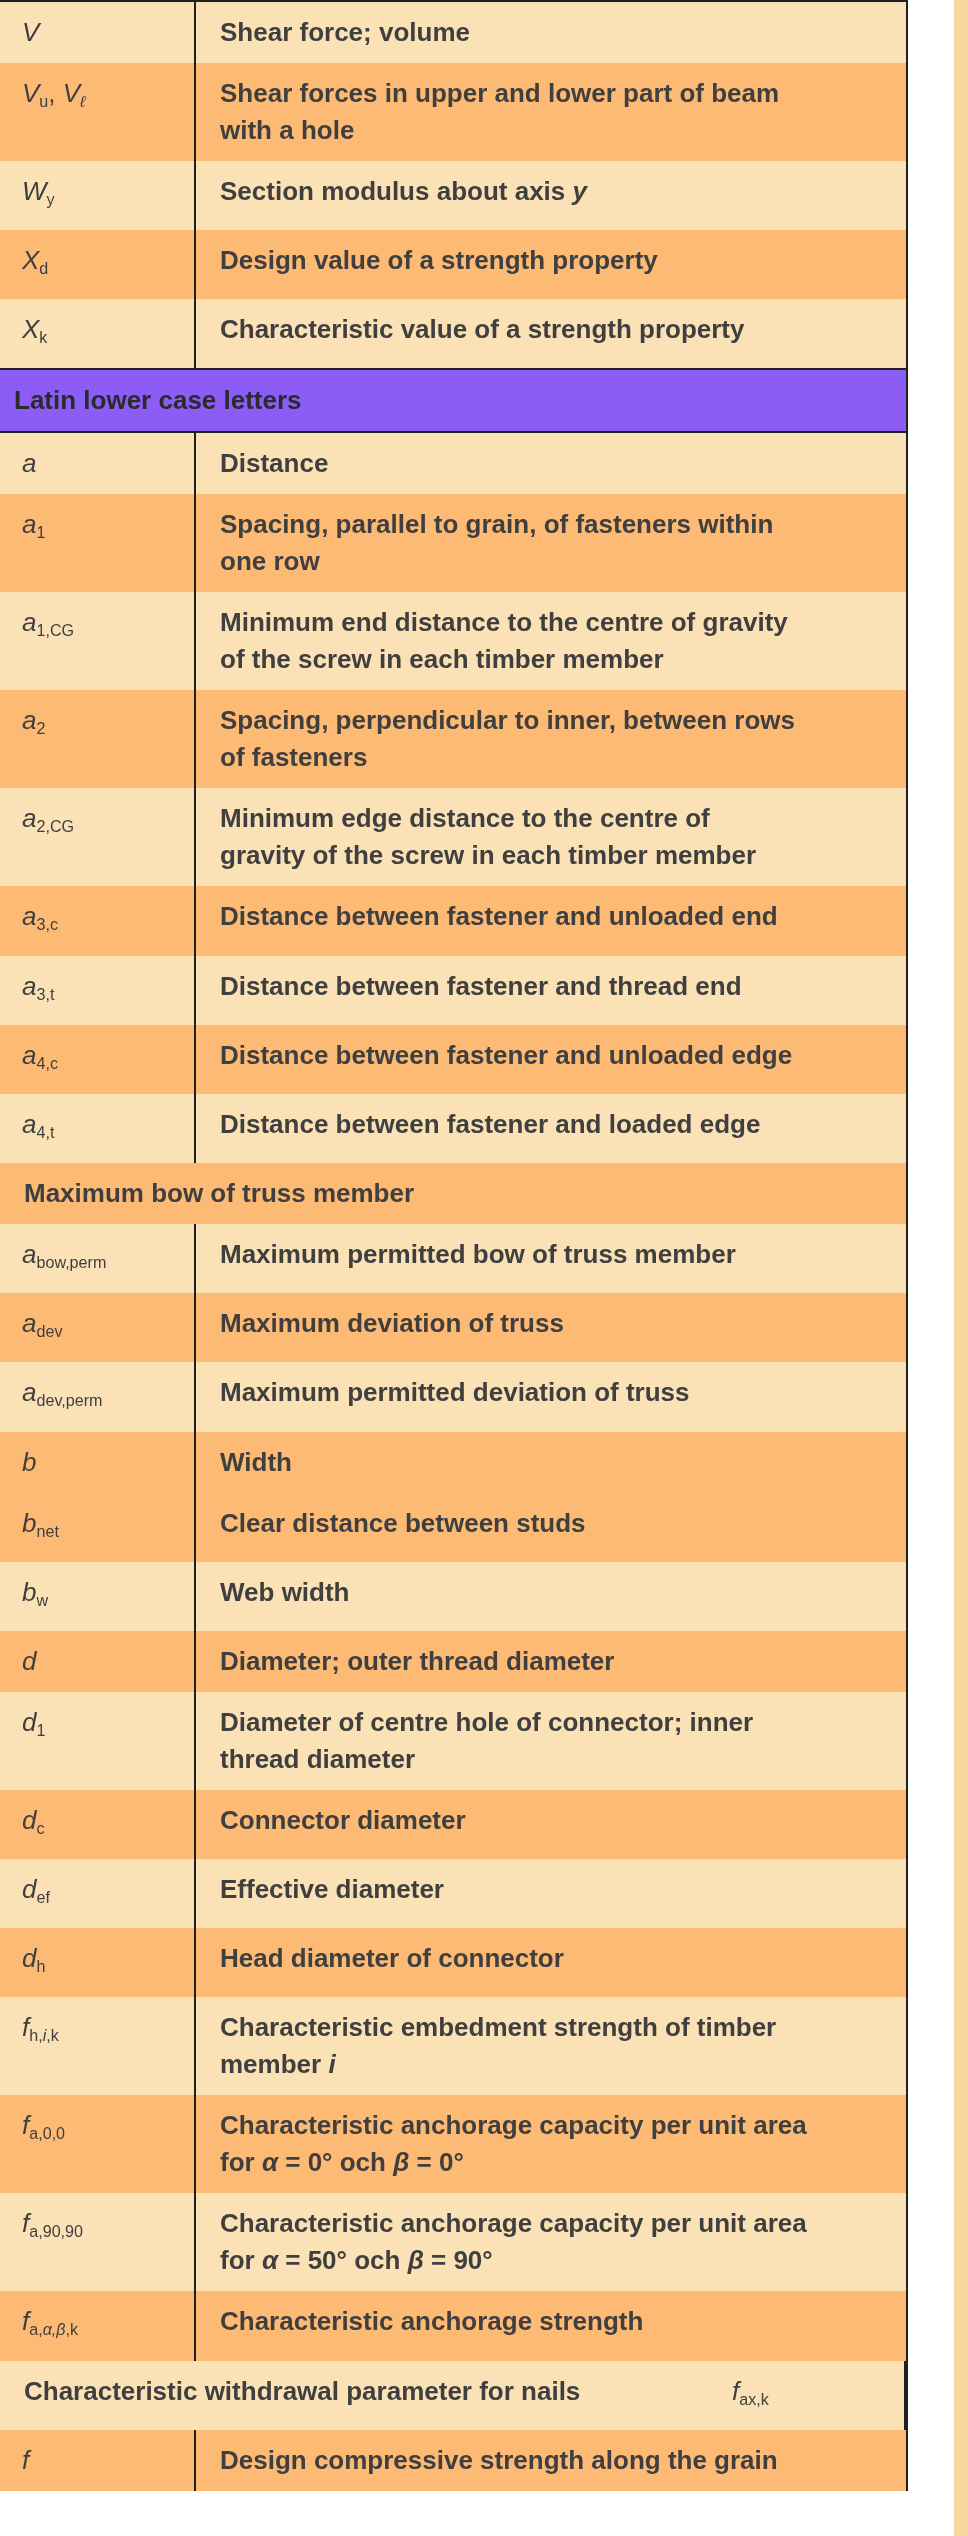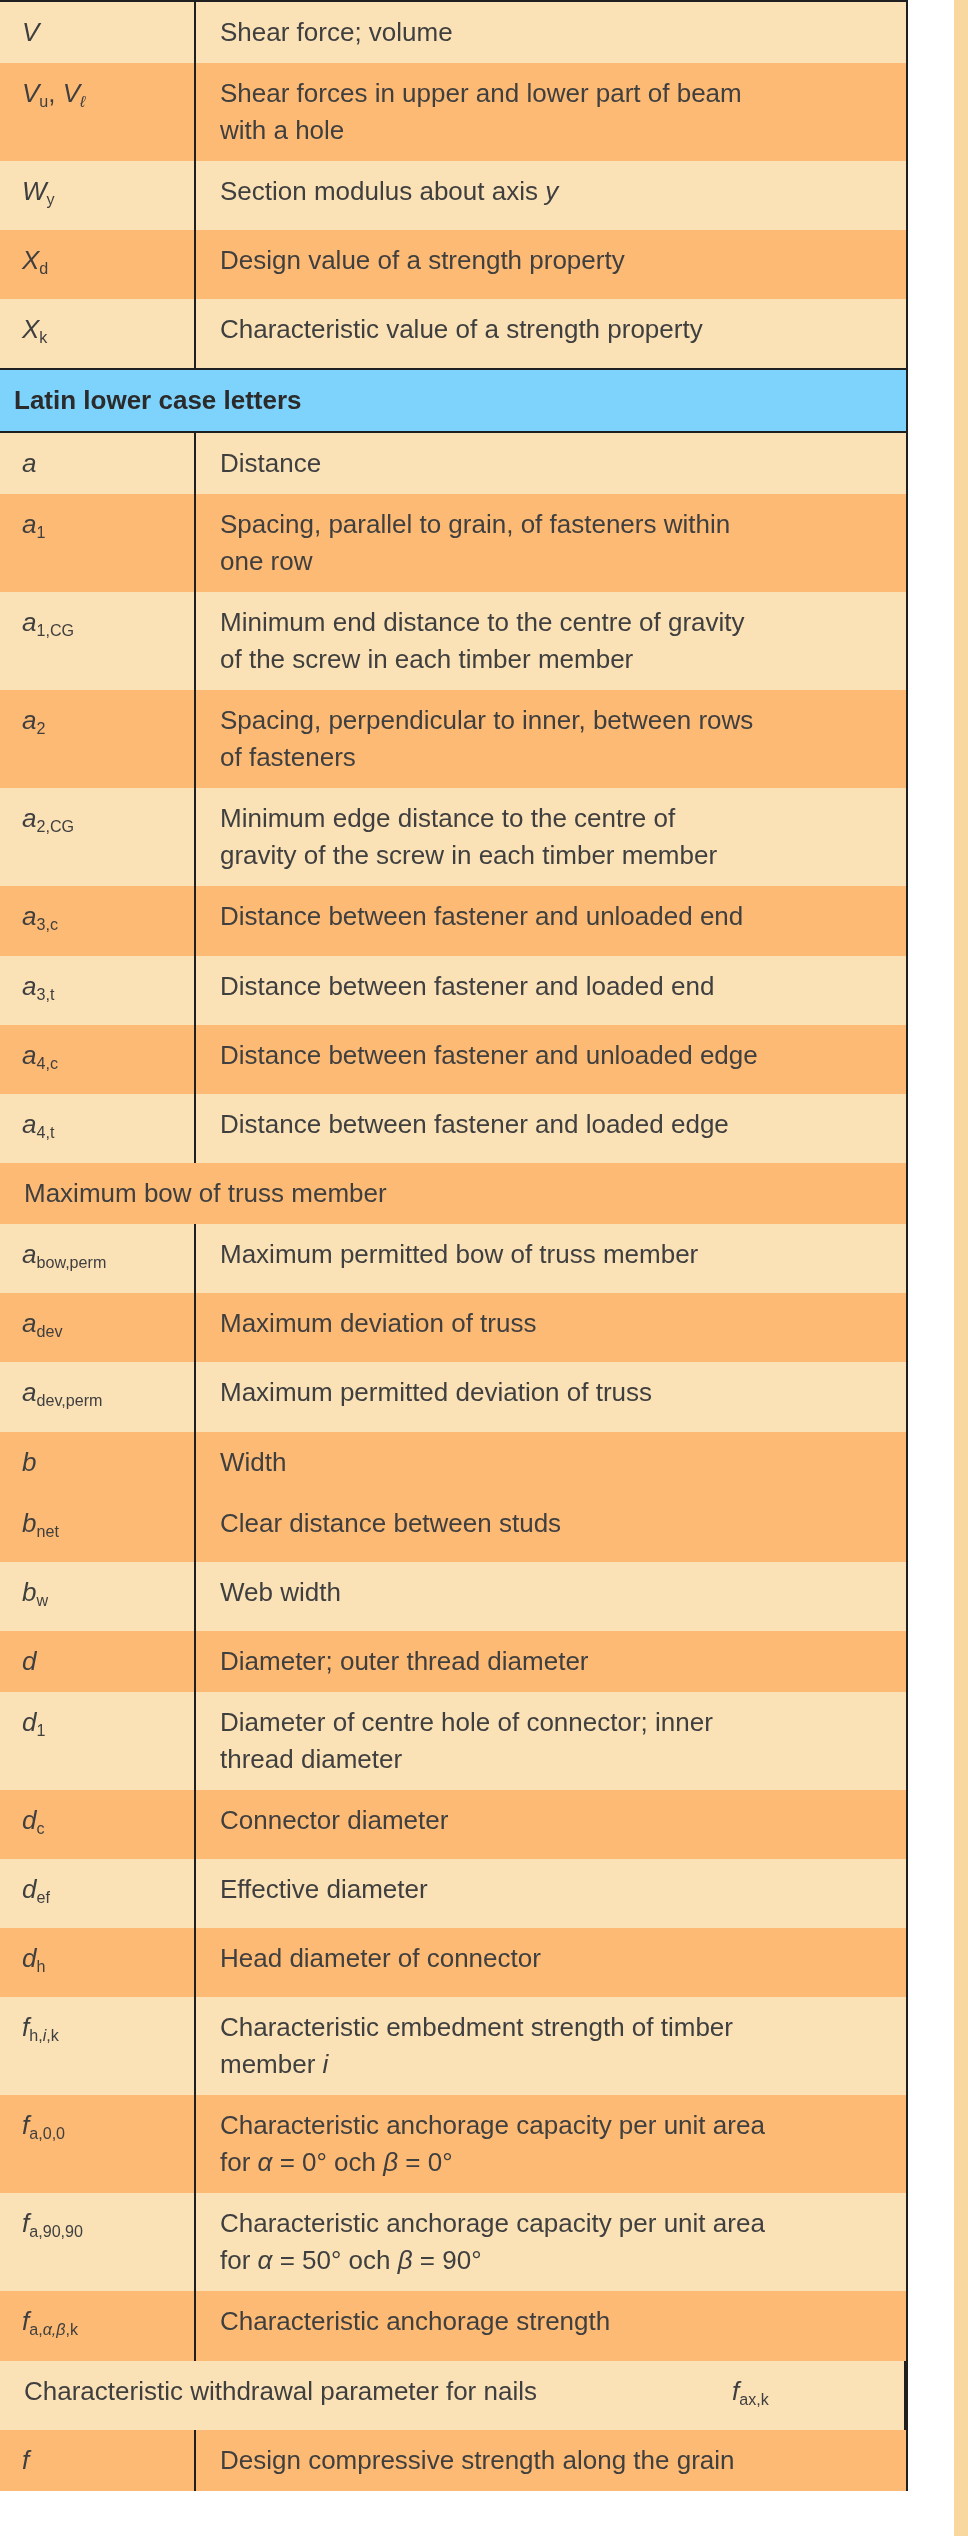--- a/index.html
+++ b/index.html
@@ -45,24 +45,25 @@
     padding-left: 22px;
     padding-right: 8px;
     border-right: 2px solid var(--border);
     align-self: stretch;
   }
   .desc {
     flex: 1;
     padding-left: 24px;
     padding-right: 30px;
     white-space: pre-wrap;
+    font-weight: bold;
   }
   .header-row {
     display: block;
-    background: #7dd3fc;
+    background: #8b5cf6;
     border-top: 2px solid var(--border);
     border-bottom: 2px solid var(--border);
     padding: 12px 0 12px 14px;
     font-size: 26px;
     line-height: 37px;
     font-weight: 700;
     color: #2b2b2b;
   }
   .it { font-style: italic; }
   .sb { font-size: 0.62em; vertical-align: -0.32em; }
@@ -124,21 +125,21 @@
       <div class="cell sym"><span class="it ">a</span><span class="sb">2,CG</span></div>
       <div class="cell desc"><span>Minimum edge distance to the centre of
 gravity of the screw in each timber member</span></div>
     </div>
     <div class="row">
       <div class="cell sym"><span class="it ">a</span><span class="sb">3,c</span></div>
       <div class="cell desc"><span>Distance between fastener and unloaded end</span></div>
     </div>
     <div class="row tan">
       <div class="cell sym"><span class="it ">a</span><span class="sb">3,t</span></div>
-      <div class="cell desc"><span>Distance between fastener and loaded end</span></div>
+      <div class="cell desc"><span>Distance between fastener and thread end</span></div>
     </div>
     <div class="row">
       <div class="cell sym"><span class="it ">a</span><span class="sb">4,c</span></div>
       <div class="cell desc"><span>Distance between fastener and unloaded edge</span></div>
     </div>
     <div class="row tan">
       <div class="cell sym"><span class="it ">a</span><span class="sb">4,t</span></div>
       <div class="cell desc"><span>Distance between fastener and loaded edge</span></div>
     </div>
     <div class="row">

